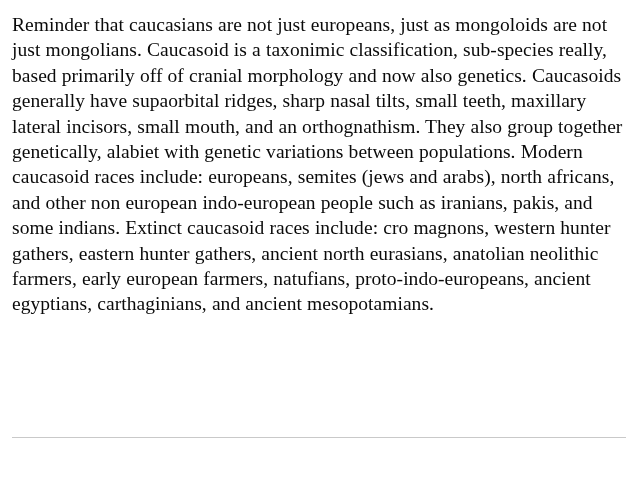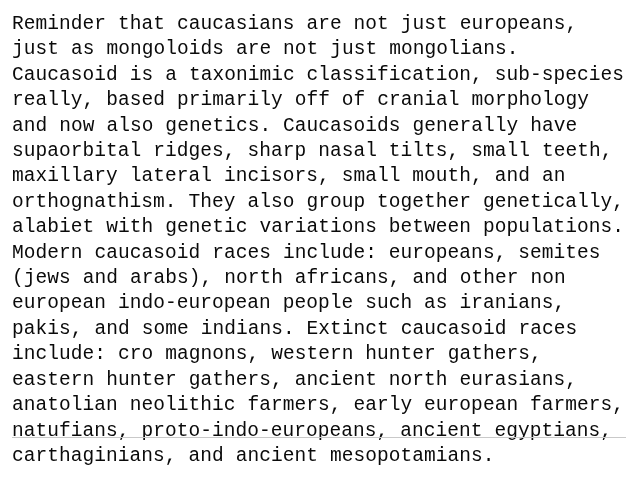--- a/index.html
+++ b/index.html
@@ -16,21 +16,21 @@
   }
   .page {
     width: 640px;
     height: 480px;
     box-sizing: border-box;
     padding: 12px 14px 0 12px;
     background: #ffffff;
     position: relative;
   }
   .body-text {
-    font-family: Liberation Mono, monospace;
+    font-family: Liberation Serif, serif;
     font-size: 19.5px;
     line-height: 25.4px;
     text-align: left;
     letter-spacing: 0.05px;
     word-spacing: 0.2px;
     color: #0a0a0a;
     margin: 0;
     hyphens: none;
   }
   .rule {

